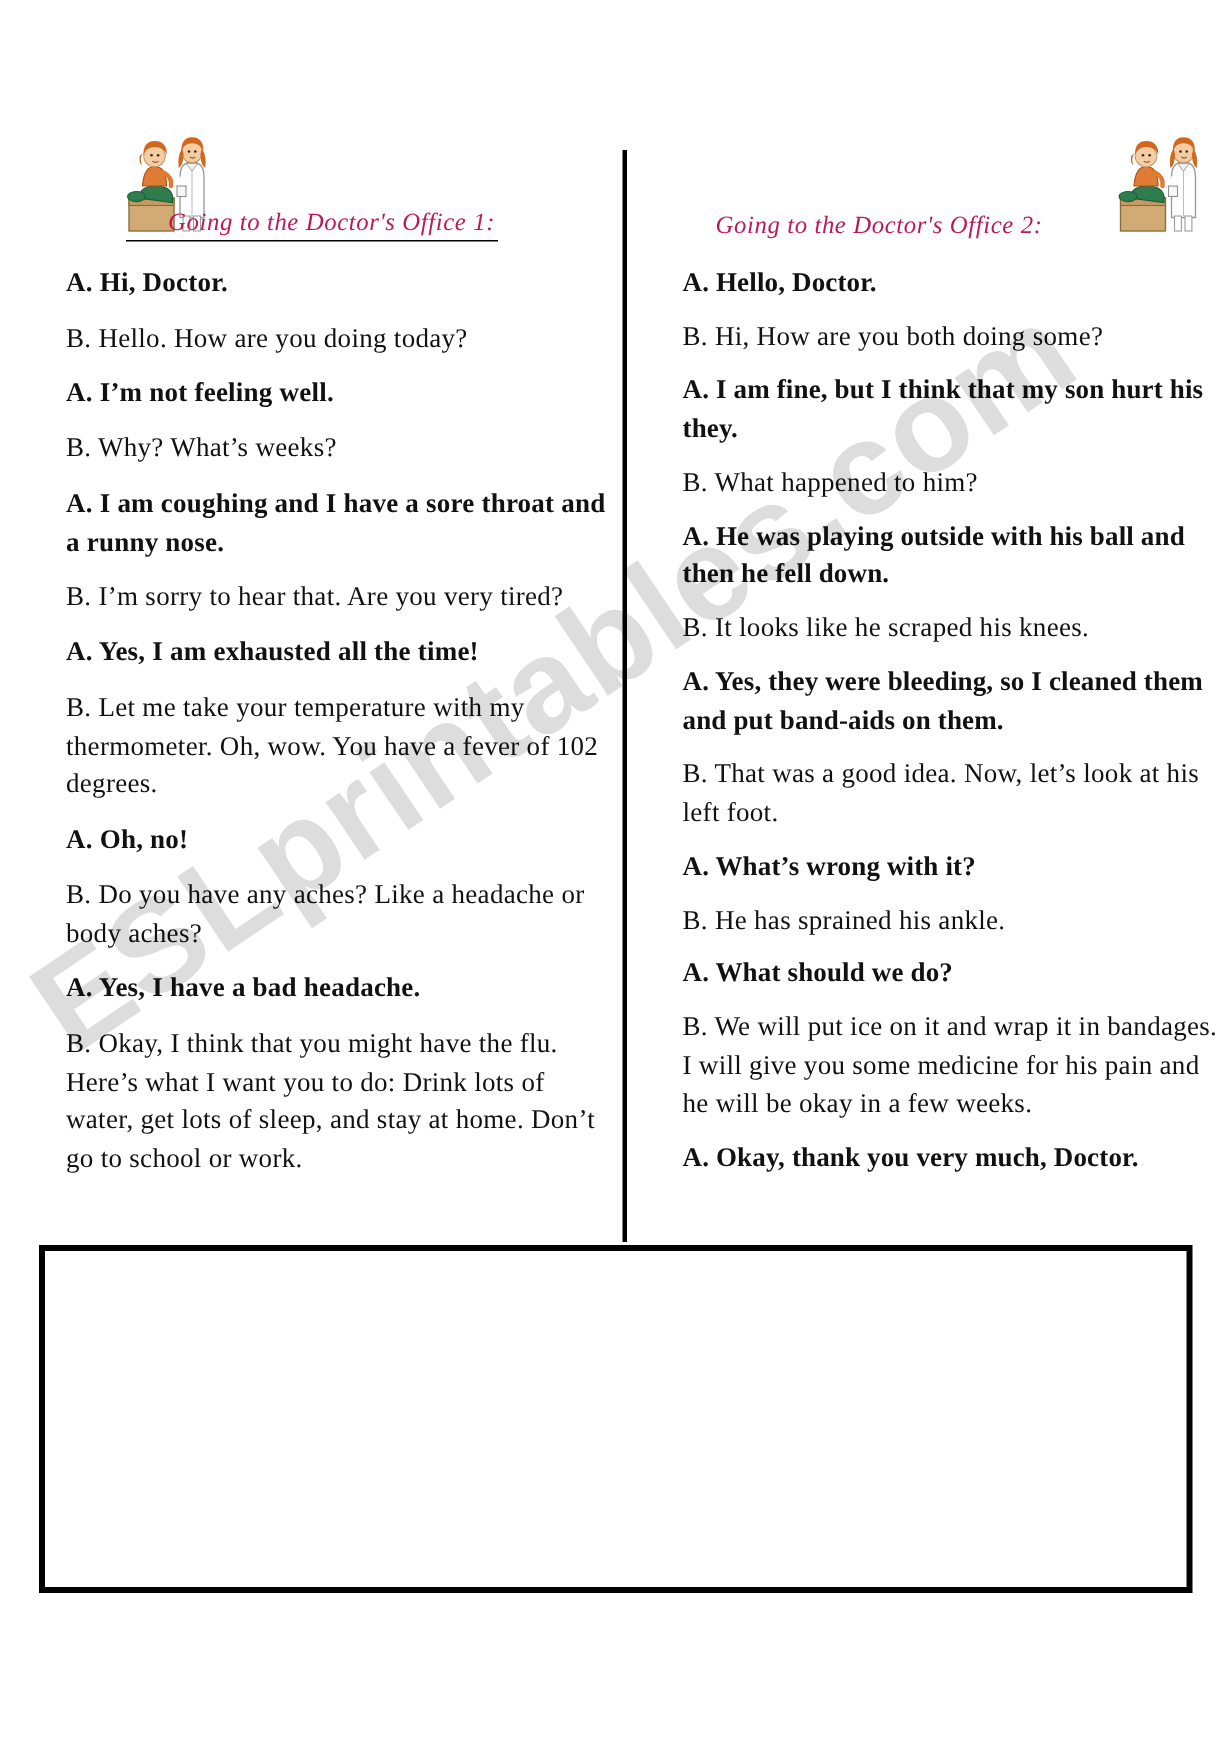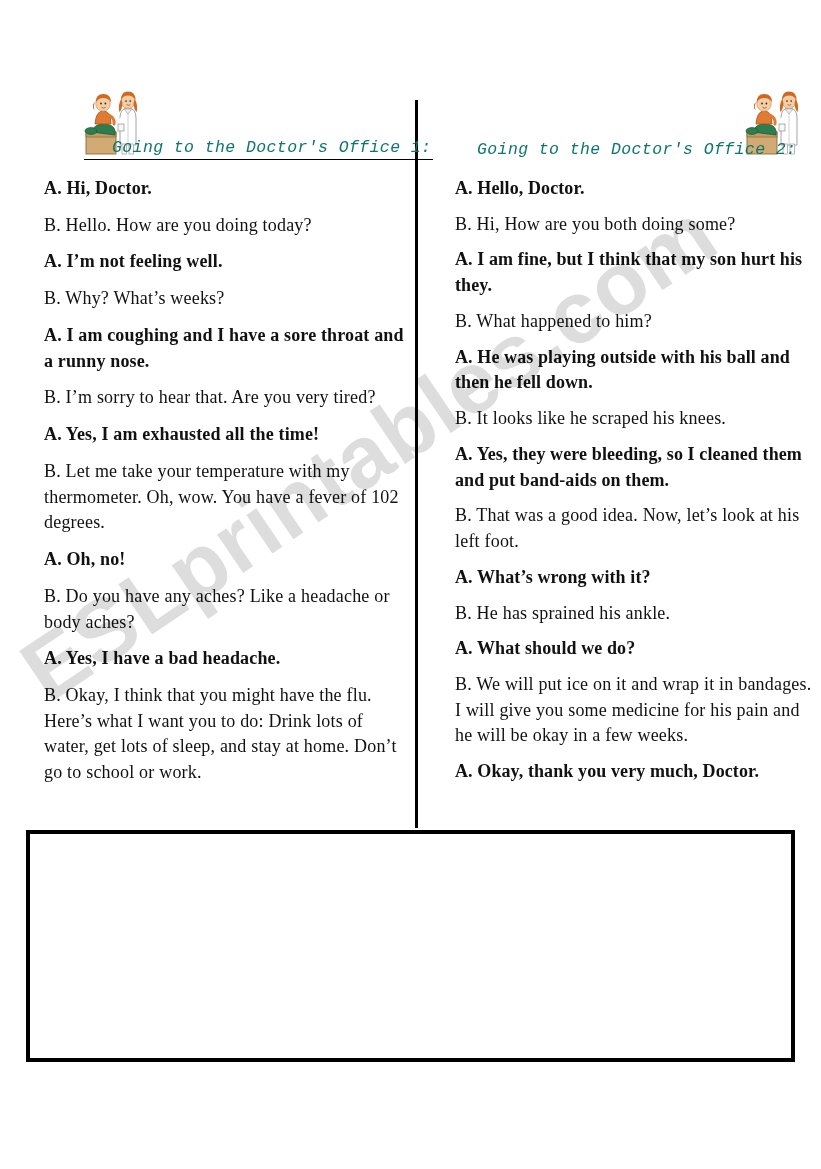--- a/index.html
+++ b/index.html
@@ -87,26 +87,26 @@
   .clipart {
     position: absolute;
     width: 62px;
     height: 68px;
   }
   .clipart.left-art  { left: 38px;  top: 0px; }
   .clipart.right-art { right: 16px; top: 0px; }
 
   .title {
     position: absolute;
-    font-family: Liberation Mono, monospace;
+    font-family: Liberation Serif, serif;
     font-style: italic;
     font-size: 16.5px;
     letter-spacing: 0.4px;
     white-space: nowrap;
-    color: #0f766e;
+    color: #be185d;
   }
   .title-left {
     left: 40px;
     top: 50px;
     padding-bottom: 2px;
     border-bottom: 1.3px solid #000000;
     padding-left: 28px;
     padding-right: 2px;
   }
   .title-right {

